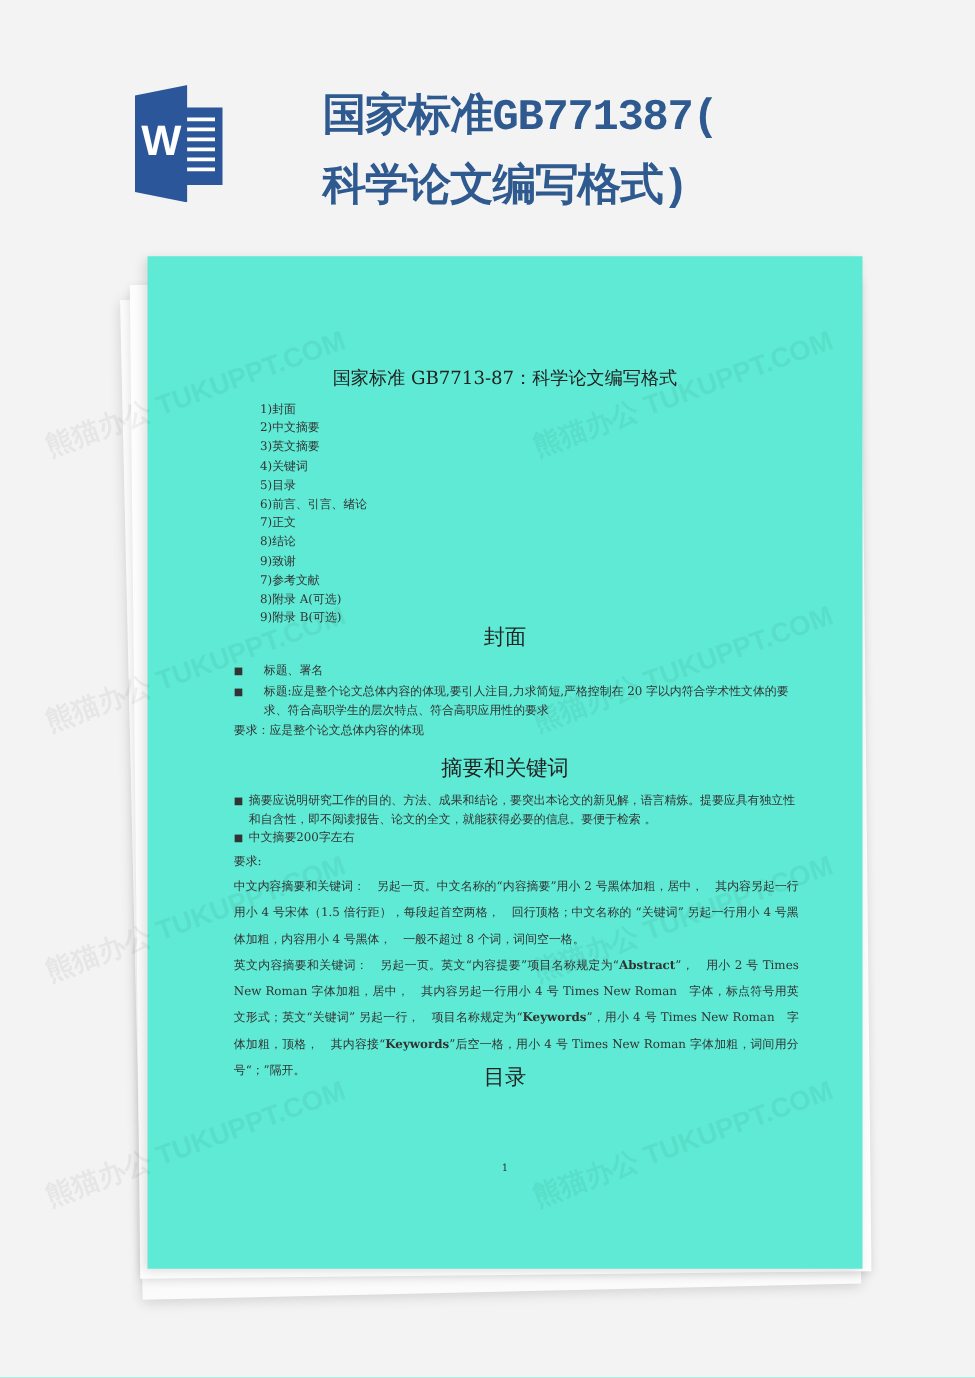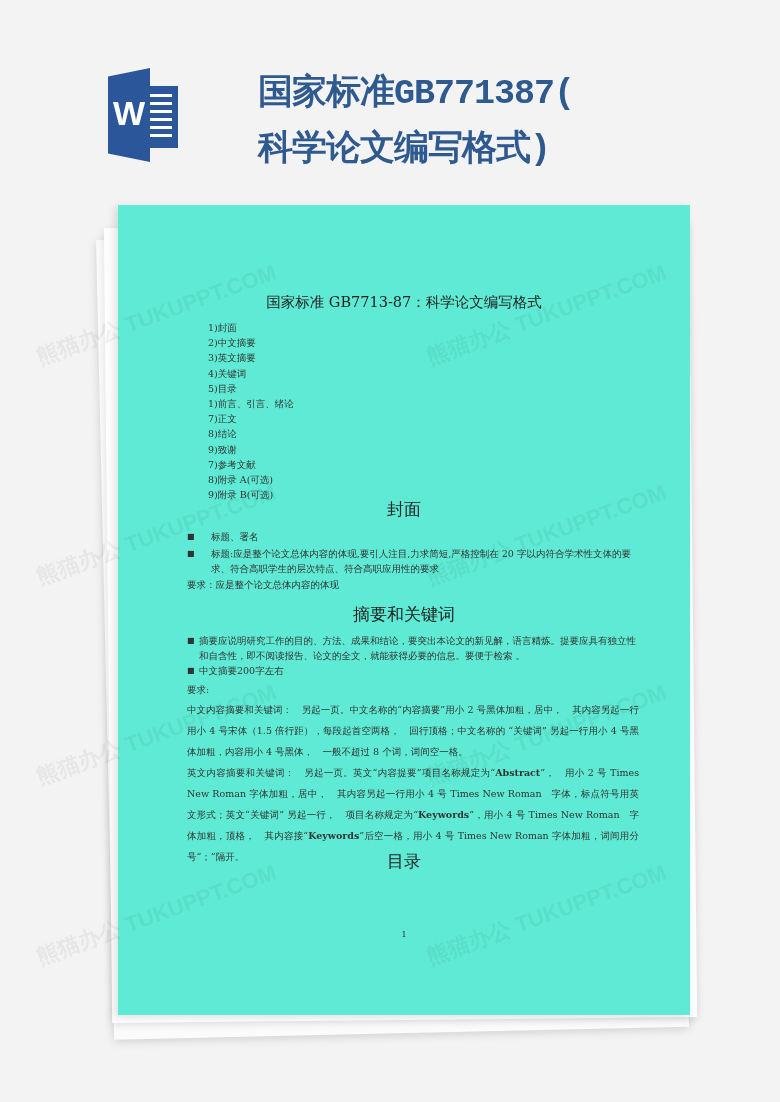--- a/index.html
+++ b/index.html
@@ -78,21 +78,21 @@
 
 <div class="page">
   <div class="doc-title">国家标准 GB7713-87：科学论文编写格式</div>
 
   <div class="toc">
     <div>1)封面</div>
     <div>2)中文摘要</div>
     <div>3)英文摘要</div>
     <div>4)关键词</div>
     <div>5)目录</div>
-    <div>1)前言、引言、绪论</div>
+    <div>6)前言、引言、绪论</div>
     <div>7)正文</div>
     <div>8)结论</div>
     <div>9)致谢</div>
     <div>7)参考文献</div>
     <div>8)附录 A(可选)</div>
     <div>9)附录 B(可选)</div>
   </div>
 
   <div class="h" style="top:293px">封面</div>
   <div class="blk" style="top:324px">

